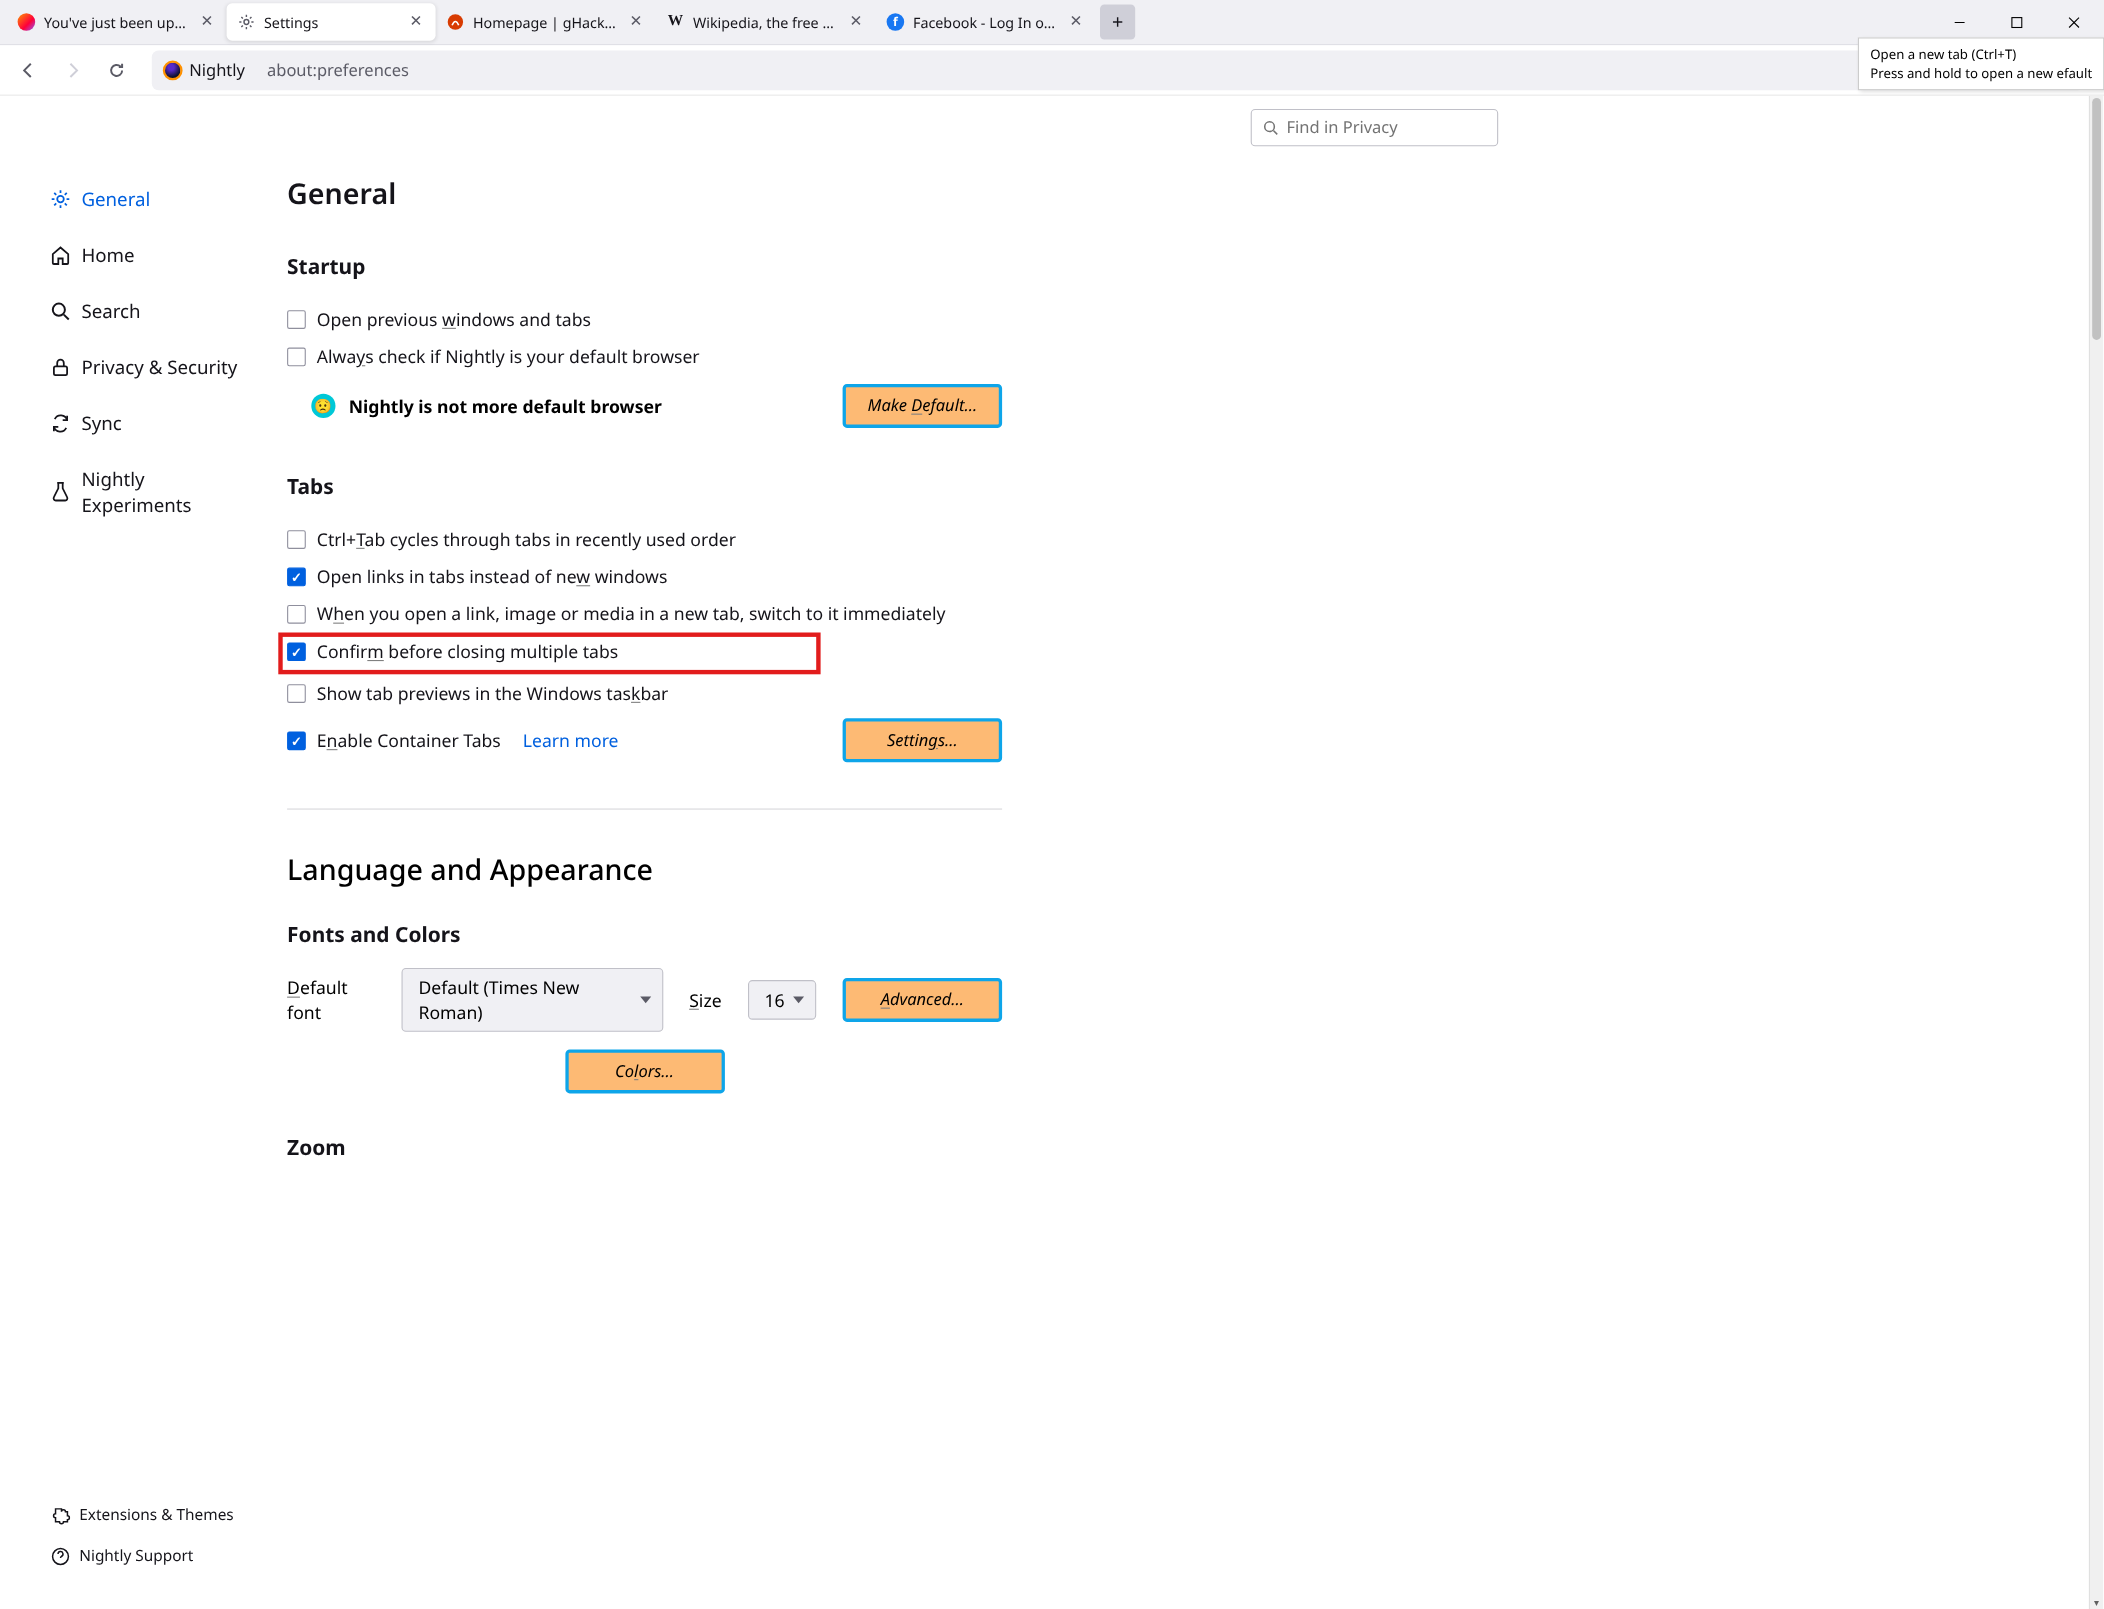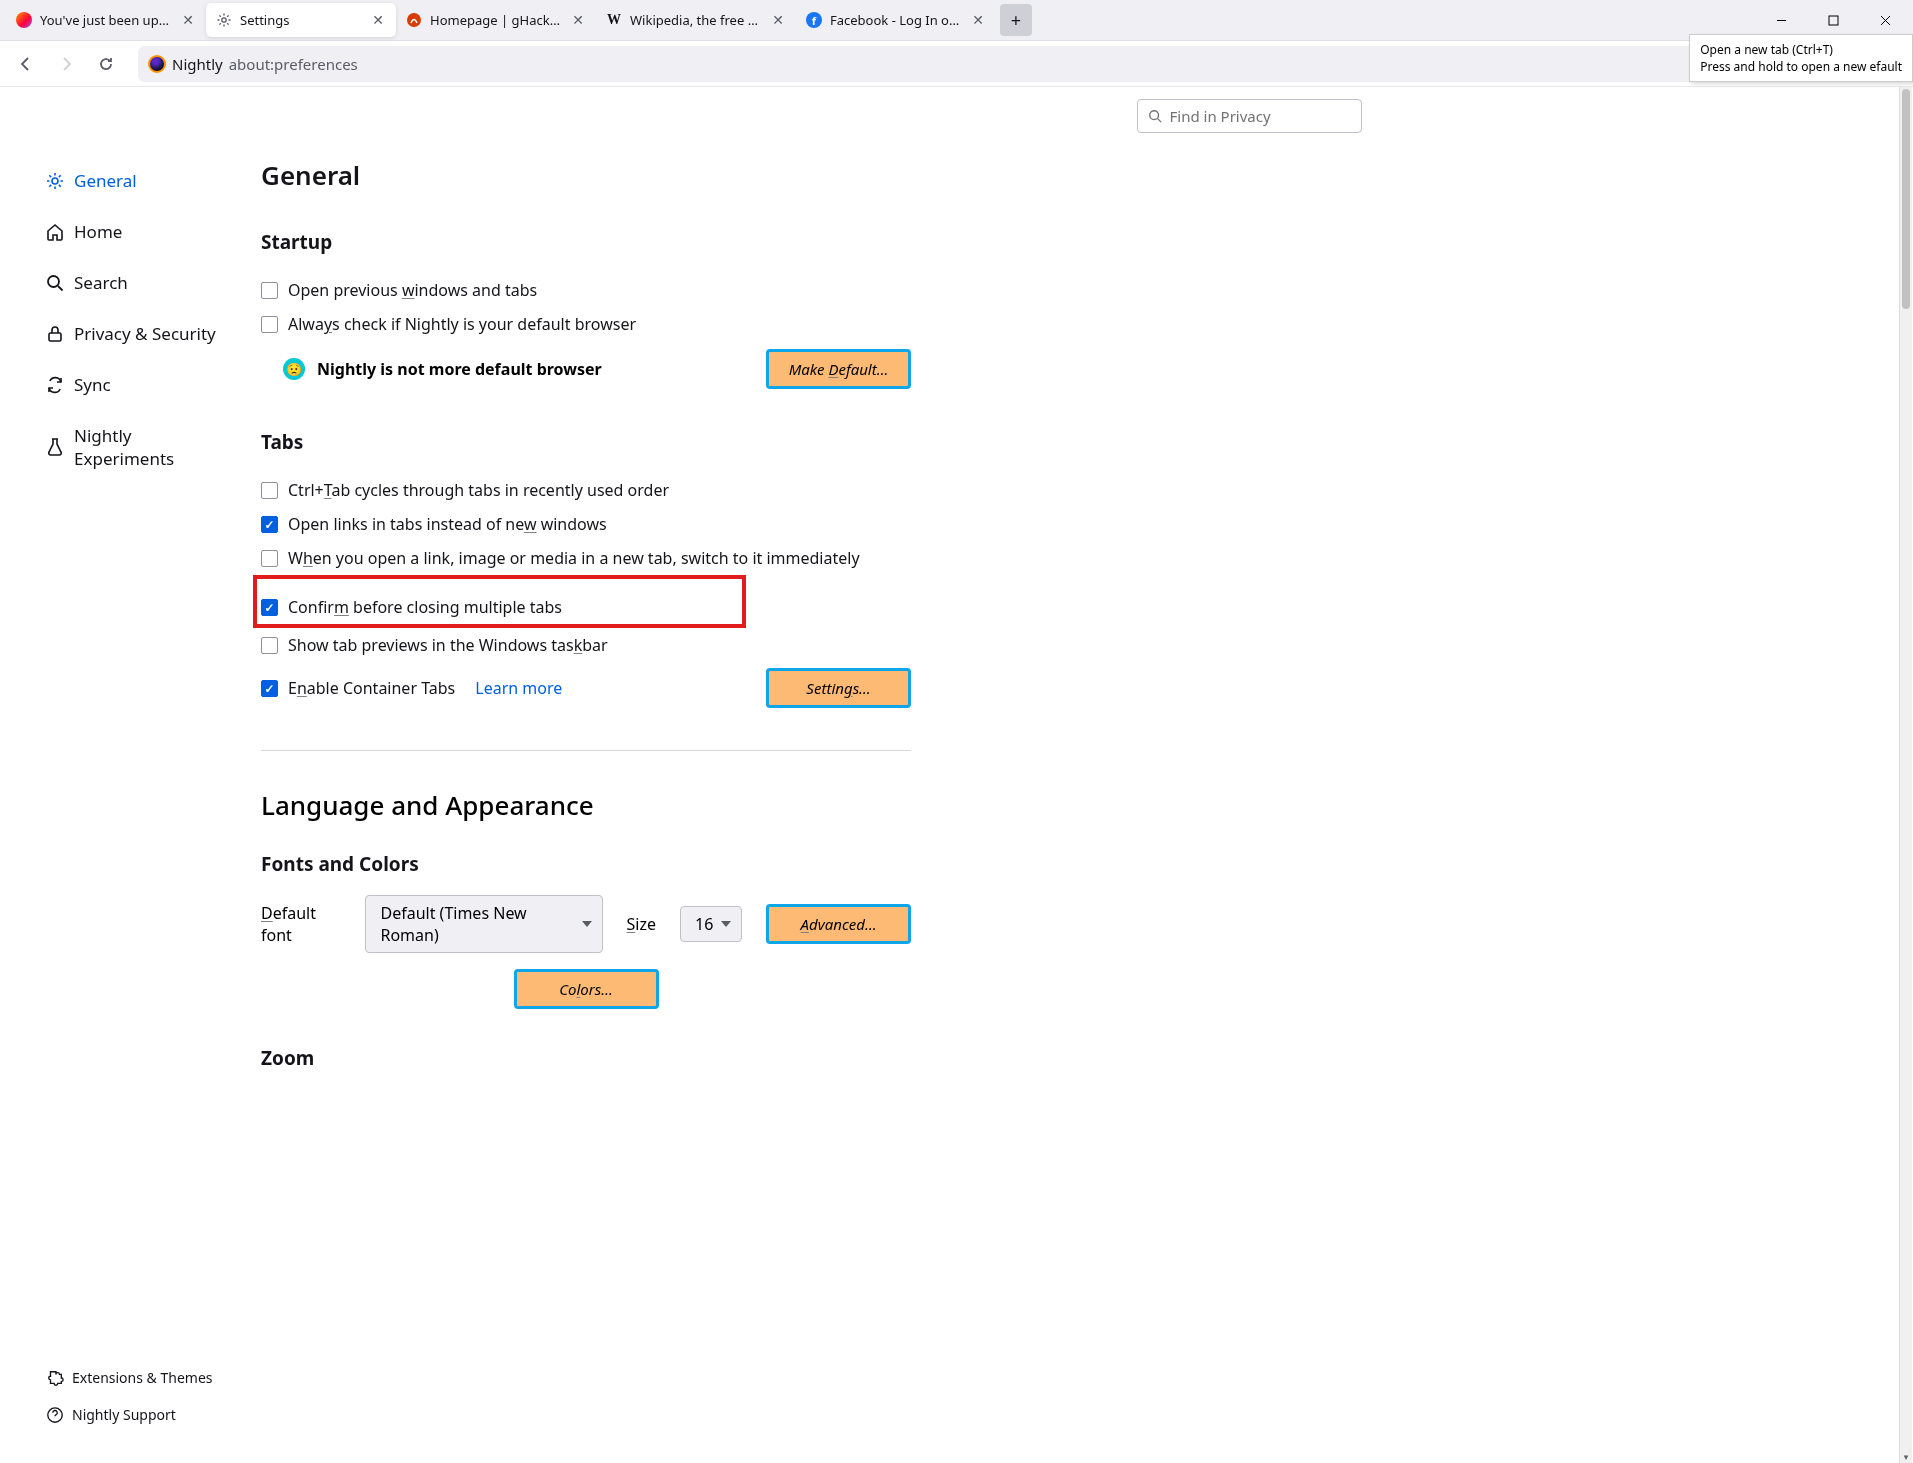--- a/index.html
+++ b/index.html
@@ -17,21 +17,21 @@
 .win-btn { width: 44px; height: 30px; display: flex; align-items: center; justify-content: center; font-size: 12px; color: #000; cursor: pointer; }
 
 
 .tooltip { position: absolute; top: 34px; right: 0; background: #fff; border: 1px solid #ccc; padding: 6px 10px; font-size: 12px; box-shadow: 2px 2px 4px rgba(0,0,0,0.15); z-index: 50; white-space: nowrap; }
 .tooltip div:first-child { font-weight: 400; }
 
 
 .toolbar { height: 46px; display: flex; align-items: center; padding: 0 10px; gap: 8px; border-bottom: 1px solid #e8e8e8; }
 .nav-btn { width: 32px; height: 32px; display: flex; align-items: center; justify-content: center; border-radius: 4px; cursor: pointer; color: #5b5b66; font-size: 18px; }
 .nav-btn.disabled { color: #cfcfd8; }
-.urlbar { flex: 1; display: flex; align-items: center; gap: 6px; padding: 0 10px; height: 36px; background: #f0f0f4; border-radius: 6px; margin: 0 8px; }
+.urlbar { flex: 1; display: flex; align-items: center; gap: 20px; padding: 0 10px; height: 36px; background: #f0f0f4; border-radius: 6px; margin: 0 8px; }
 .urlbar-identity { display: flex; align-items: center; gap: 6px; font-size: 15px; color: #15141a; }
 .urlbar-text { font-size: 15px; color: #5b5b66; }
 
 
 .main { display: flex; height: calc(100% - 87px); position: relative; }
 .sidebar { width: 245px; padding: 68px 0 16px 0; display: flex; flex-direction: column; }
 .sidebar-item { display: flex; align-items: center; gap: 14px; padding: 10px 12px 10px 44px; font-size: 17px; color: #15141a; cursor: pointer; border-radius: 4px; margin: 4px 8px 4px 0; position: relative; }
 .sidebar-item.active { color: #0060df; }
 .sidebar-item .sb-icon { position: absolute; left: 44px; width: 22px; height: 22px; display: flex; align-items: center; justify-content: center; }
 .sidebar-item span.label { margin-left: 30px; }
@@ -55,21 +55,21 @@
 
 .default-row { display: flex; align-items: center; margin: 8px 0 0 22px; gap: 12px; }
 .sad-face { width: 22px; height: 22px; background: #00c8d7; border-radius: 50%; display: flex; align-items: center; justify-content: center; font-size: 13px; }
 .default-text { font-weight: 700; font-size: 16px; flex: 1; }
 .btn { padding: 7px 18px; font-size: 15px; background: #fdba74; border: 3px solid #0ea5e9; border-radius: 4px; cursor: pointer; min-width: 145px; text-align: center; font-style: italic; }
 
 .learn-more { color: #0060df; cursor: pointer; margin-left: 10px; }
 .container-tabs-row { display: flex; align-items: center; }
 .container-tabs-row .right { margin-left: auto; }
 
-.highlight { border: 4px solid #e21c1c; padding: 15px 180px 4px 4px; display: inline-flex; margin-left: -8px; }
+.highlight { border: 4px solid #e21c1c; padding: 0 180px 4px 4px; display: inline-flex; margin-left: -8px; }
 
 .tabs-section { margin-top: 40px; }
 .fonts-row { display: flex; align-items: center; gap: 24px; margin-top: 14px; }
 .fonts-row label { font-size: 16px; }
 .select { display: flex; align-items: center; padding: 6px 28px 6px 14px; background: #f0f0f4; border: 1px solid #c0c0c8; border-radius: 4px; font-size: 16px; position: relative; cursor: pointer; }
 .select::after { content: ""; position: absolute; right: 10px; width: 0; height: 0; border-left: 5px solid transparent; border-right: 5px solid transparent; border-top: 6px solid #5b5b66; }
 .select.font { width: 260px; }
 .select.size { width: 62px; }
 .colors-row { display: flex; justify-content: center; margin-top: 16px; }
 

